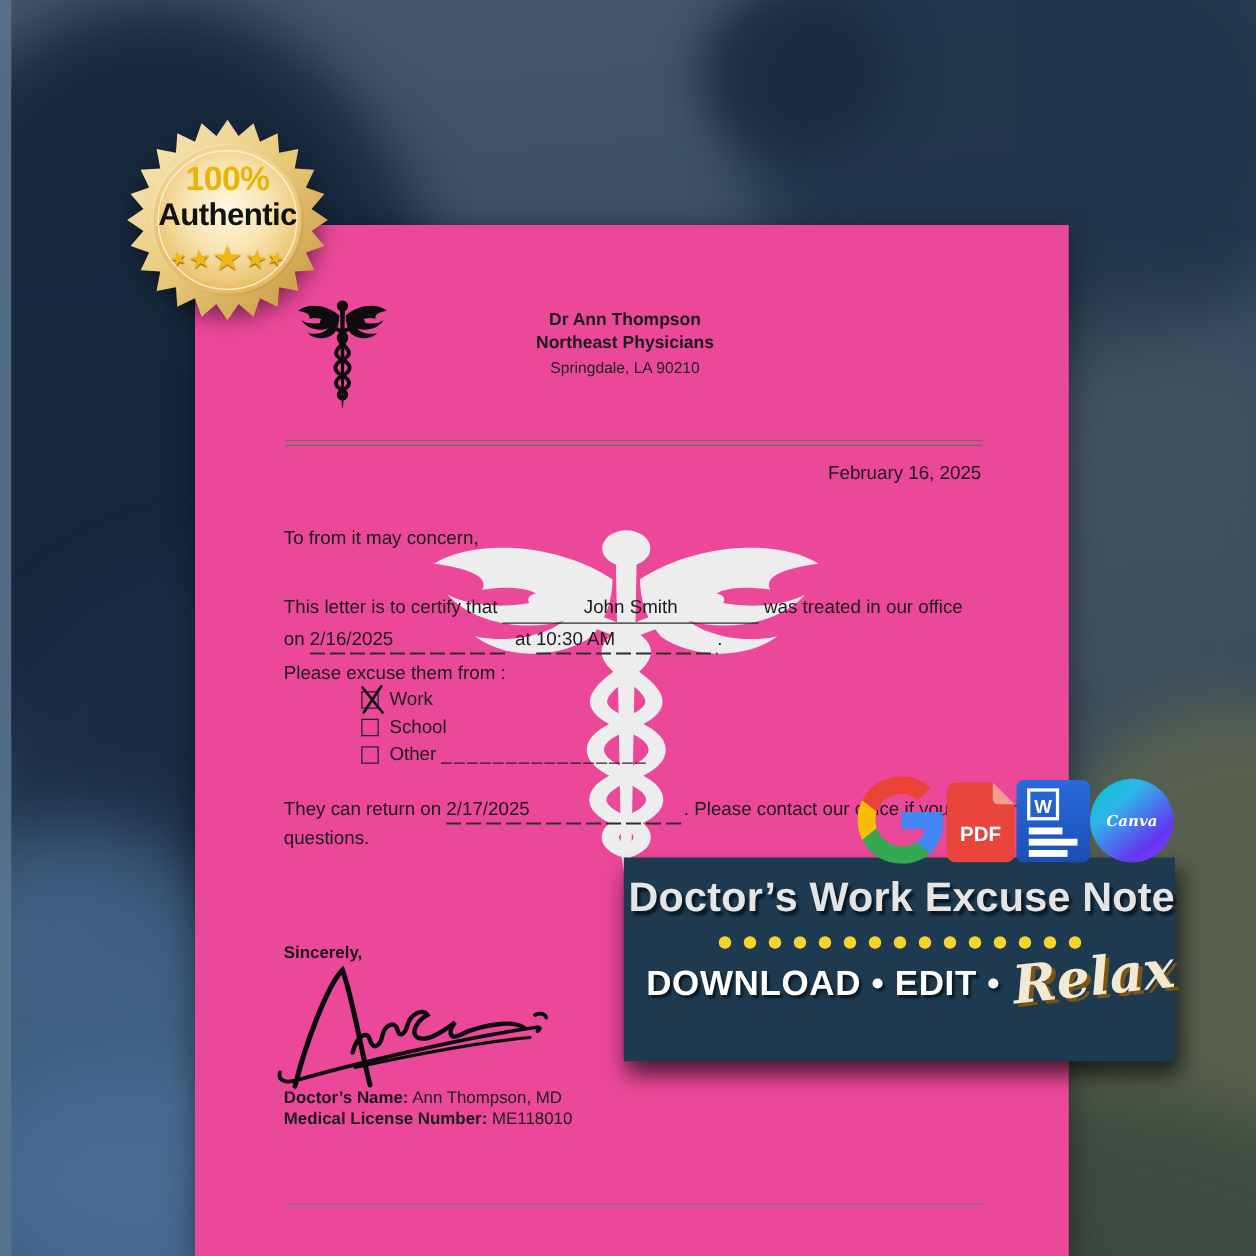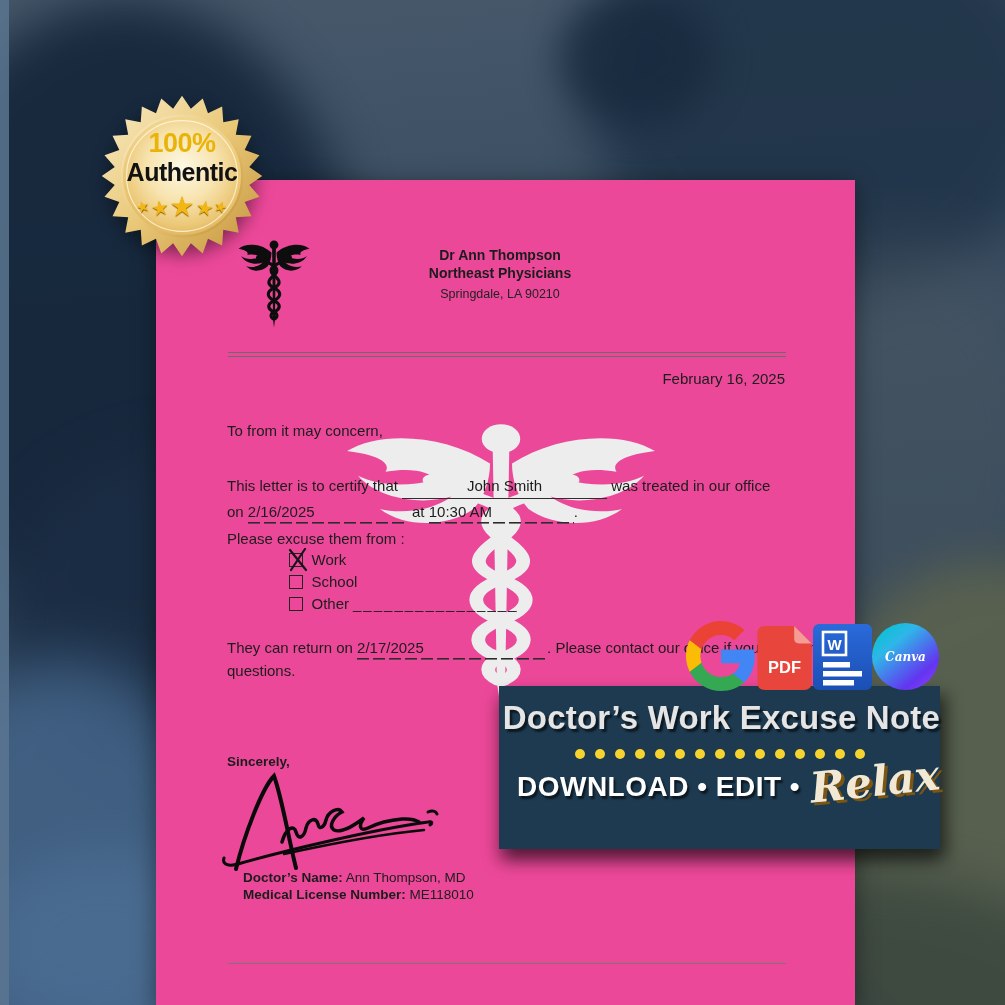--- a/index.html
+++ b/index.html
@@ -47,21 +47,21 @@
   .excuse-label{position:absolute;left:71px;top:350px;font-size:15px;}
   .cb-list{position:absolute;left:133px;top:369px;}
   .cb-row{display:flex;align-items:center;height:21.5px;margin-bottom:0.5px;}
   .cb-box{position:relative;width:13.5px;height:13.5px;border:1.6px solid #222;flex:0 0 auto;}
   .cb-x{position:absolute;left:-3px;top:-6px;width:22px;height:24px;}
   .cb-label{font-size:15px;margin-left:9px;}
   .other-line{font-size:15px;letter-spacing:2px;margin-left:4px;}
   .closing{position:absolute;left:71px;top:574px;font-size:13.5px;font-weight:700;}
   .signature{position:absolute;left:64px;top:592px;width:230px;height:100px;}
   .sig-stroke{fill:none;stroke:#0a0a0a;stroke-linecap:round;}
-  .doc-line{position:absolute;left:71px;font-size:13.5px;margin-left:16px;}
+  .doc-line{position:absolute;left:71px;font-size:13.5px;}
   .doc-name{top:690px;}
   .doc-lic{top:707px;}
   .doc-line b{font-weight:700;}
   .rule-footer{position:absolute;left:72px;top:783px;width:558px;border-top:1.6px solid #777;}
 
   
   .badge{position:absolute;left:96px;top:90px;width:172px;height:172px;z-index:7;}
   .badge svg{filter:drop-shadow(0 5px 8px rgba(0,0,0,.45));}
   .badge-percent{position:absolute;left:0;top:38px;width:100%;text-align:center;
                  font-size:27px;font-weight:800;color:#eab308;letter-spacing:-.5px;}

